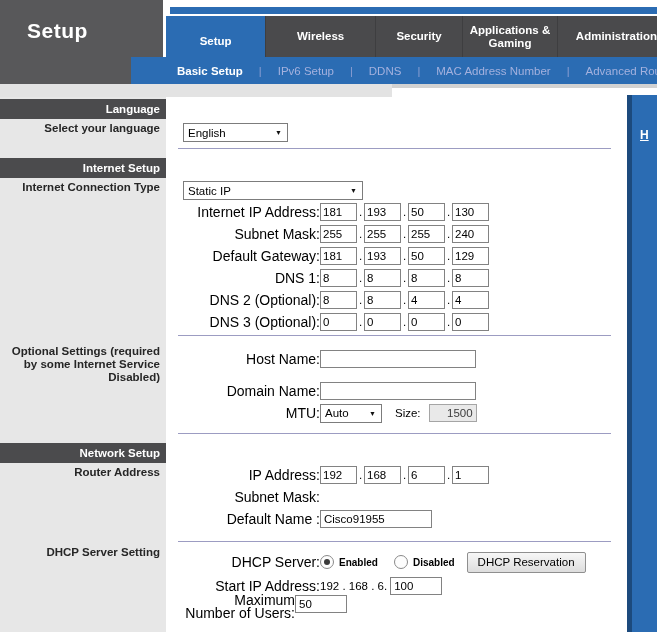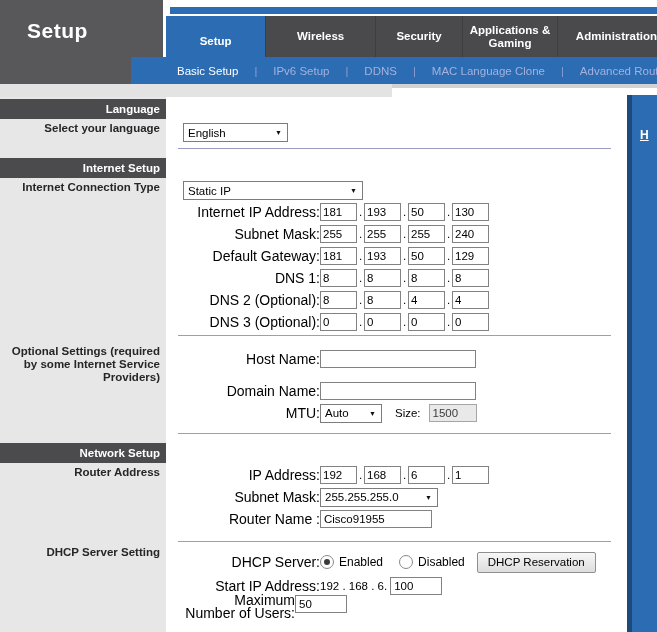--- a/index.html
+++ b/index.html
@@ -13,21 +13,21 @@
   .top-strip{position:absolute;left:170px;right:0;top:7px;height:7px;background:#2b6cb3;}
   .tabs{position:absolute;left:163px;right:0;top:16px;height:41px;display:flex;overflow:hidden;}
   .tab{background:#4a4a4c;height:41px;display:flex;align-items:center;justify-content:center;
        color:#fff;font-weight:bold;font-size:11.5px;text-align:center;line-height:13px;
        border-left:1px solid #3e3e40;box-sizing:border-box;cursor:pointer;}
   .tab.first{border-left:none;margin-left:3px;}
   .tab.active{background:#2b6cb3;margin-top:-9px;height:50px;padding-top:9px;box-sizing:content-box;}
   .subnav{position:absolute;left:131px;right:0;top:57px;height:27px;background:#2b6cb3;
           display:flex;align-items:center;padding-left:46px;overflow:hidden;white-space:nowrap;}
   .subnav .item{color:#a4b1de;font-size:11.5px;cursor:pointer;}
-  .subnav .item.active{color:#fff;font-weight:normal;}
+  .subnav .item.active{color:#fff;font-weight:bold;}
   .subnav .pipe{color:#8ea0d4;margin:0 16px;font-size:11px;}
   .strip-left{position:absolute;left:0;top:84px;width:392px;height:13px;background:#e3e3e3;}
   .strip-right{position:absolute;left:392px;top:84px;right:0;height:4px;background:#d2d2d2;}
 
   
   .sidebar{position:absolute;left:0;top:97px;width:166px;bottom:0;background:#e7e7e7;}
   .sbar{position:absolute;left:0;right:0;height:20px;background:#4b4b4d;color:#fff;font-weight:bold;
         font-size:11.5px;line-height:20px;text-align:right;padding-right:6px;box-sizing:border-box;}
   .slabel{position:absolute;left:4px;right:0;text-align:right;font-weight:bold;font-size:11.5px;
           color:#262626;padding-right:6px;line-height:13px;}
@@ -49,21 +49,21 @@
   .txt{height:16px;border:1px solid #828282;font-size:11.5px;padding:0 3px;
        font-family:"Liberation Sans","DejaVu Sans",sans-serif;flex:none;}
   .txt:disabled{background:#e9e9e9;border:1px solid #a5a5a5;color:#3c3c3c;}
   .sel{display:flex;align-items:center;justify-content:space-between;border:1px solid #7c7c7c;
        background:#fff;box-sizing:border-box;padding:0 5px 0 4px;font-size:11.5px;cursor:pointer;flex:none;}
   .sel .arr{font-size:7px;color:#111;margin-left:6px;}
   .radio{width:12px;height:12px;border:1px solid #8a8a8a;border-radius:50%;background:#fdfdfd;
          position:relative;margin-right:5px;flex:none;cursor:pointer;}
   .radio.on::after{content:"";position:absolute;left:3px;top:3px;width:6px;height:6px;
                    background:#3a3a3a;border-radius:50%;}
-  .radio-label{font-weight:normal;font-size:12px;}
+  .radio-label{font-weight:bold;font-size:10px;}
   .btn{height:21px;padding:0 10px;font-size:11.5px;color:#000;border:1px solid #8f8f8f;border-radius:2px;
        background:linear-gradient(#f7f7f7,#ddd);font-family:"Liberation Sans","DejaVu Sans",sans-serif;
        cursor:pointer;flex:none;}
 </style>
 </head>
 <body>
 
 <div id="app">
 
   <div class="title-block">
@@ -89,34 +89,34 @@
     </div>
   </div>
 
   <div class="subnav">
     <span class="item active">Basic Setup</span>
     <span class="pipe">|</span>
     <span class="item">IPv6 Setup</span>
     <span class="pipe">|</span>
     <span class="item">DDNS</span>
     <span class="pipe">|</span>
-    <span class="item">MAC Language Clone</span>
+    <span class="item">MAC Address Number</span>
     <span class="pipe">|</span>
     <span class="item">Advanced Routing</span>
   </div>
 
   <div class="strip-left"></div>
   <div class="strip-right"></div>
 
   <div class="sidebar">
     <div class="sbar" style="top:2px">Language</div>
     <div class="slabel" style="top:25px">Select your language</div>
     <div class="sbar" style="top:61px">Internet Setup</div>
     <div class="slabel" style="top:84px">Internet Connection Type</div>
-    <div class="slabel" style="top:248px">Optional Settings (required by some Internet Service Providers)</div>
+    <div class="slabel" style="top:248px">Optional Settings (required by some Internet Service Disabled)</div>
     <div class="sbar" style="top:346px">Network Setup</div>
     <div class="slabel" style="top:369px">Router Address</div>
     <div class="slabel" style="top:449px">DHCP Server Setting</div>
   </div>
 
   <div class="help-panel">
     <span class="help-link">H</span>
   </div>
 
   <div class="main">
@@ -203,44 +203,40 @@
       <span class="flabel">Host Name:</span>
       <input class="txt" style="width: 148px;" value="">
     </div>
     <div class="frow" style="top:306px">
       <span class="flabel">MTU:</span>
       <div class="sel" style="width:62px;height:19px;margin-right:13px">
         <span>Auto</span>
         <span class="arr">▼</span>
       </div>
       <span style="margin-right:8px">Size:</span>
-      <input class="txt" style="width: 40px;" disabled="" value="1500">
+      <input class="txt" style="width: 40px; text-align: right;" disabled="" value="1500">
     </div>
 
     <div class="hr" style="top:336px"></div>
 
     <div class="frow" style="top:368px">
       <span class="flabel">IP Address:</span>
       <input class="octet" value="192" style="">
       <span class="dot">.</span>
       <input class="octet" value="168" style="">
       <span class="dot">.</span>
       <input class="octet" value="6" style="">
       <span class="dot">.</span>
       <input class="octet" value="1" style="">
     </div>
     <div class="frow" style="top:390px">
       <span class="flabel">Subnet Mask:</span>
-      <div class="sel" style="width:118px;height:19px">
-        <span>255.255.255.0</span>
-        <span class="arr">▼</span>
-      </div>
     </div>
     <div class="frow" style="top:412px">
-      <span class="flabel">Router Name :</span>
+      <span class="flabel">Default Name :</span>
       <input class="txt" style="width: 104px;" value="Cisco91955">
     </div>
 
     <div class="hr" style="top:444px"></div>
 
     <div class="frow" style="top:454px;height:22px">
       <span class="flabel">DHCP Server:</span>
       <span class="radio on"></span>
       <span class="radio-label" style="margin-right:16px">Enabled</span>
       <span class="radio"></span>

